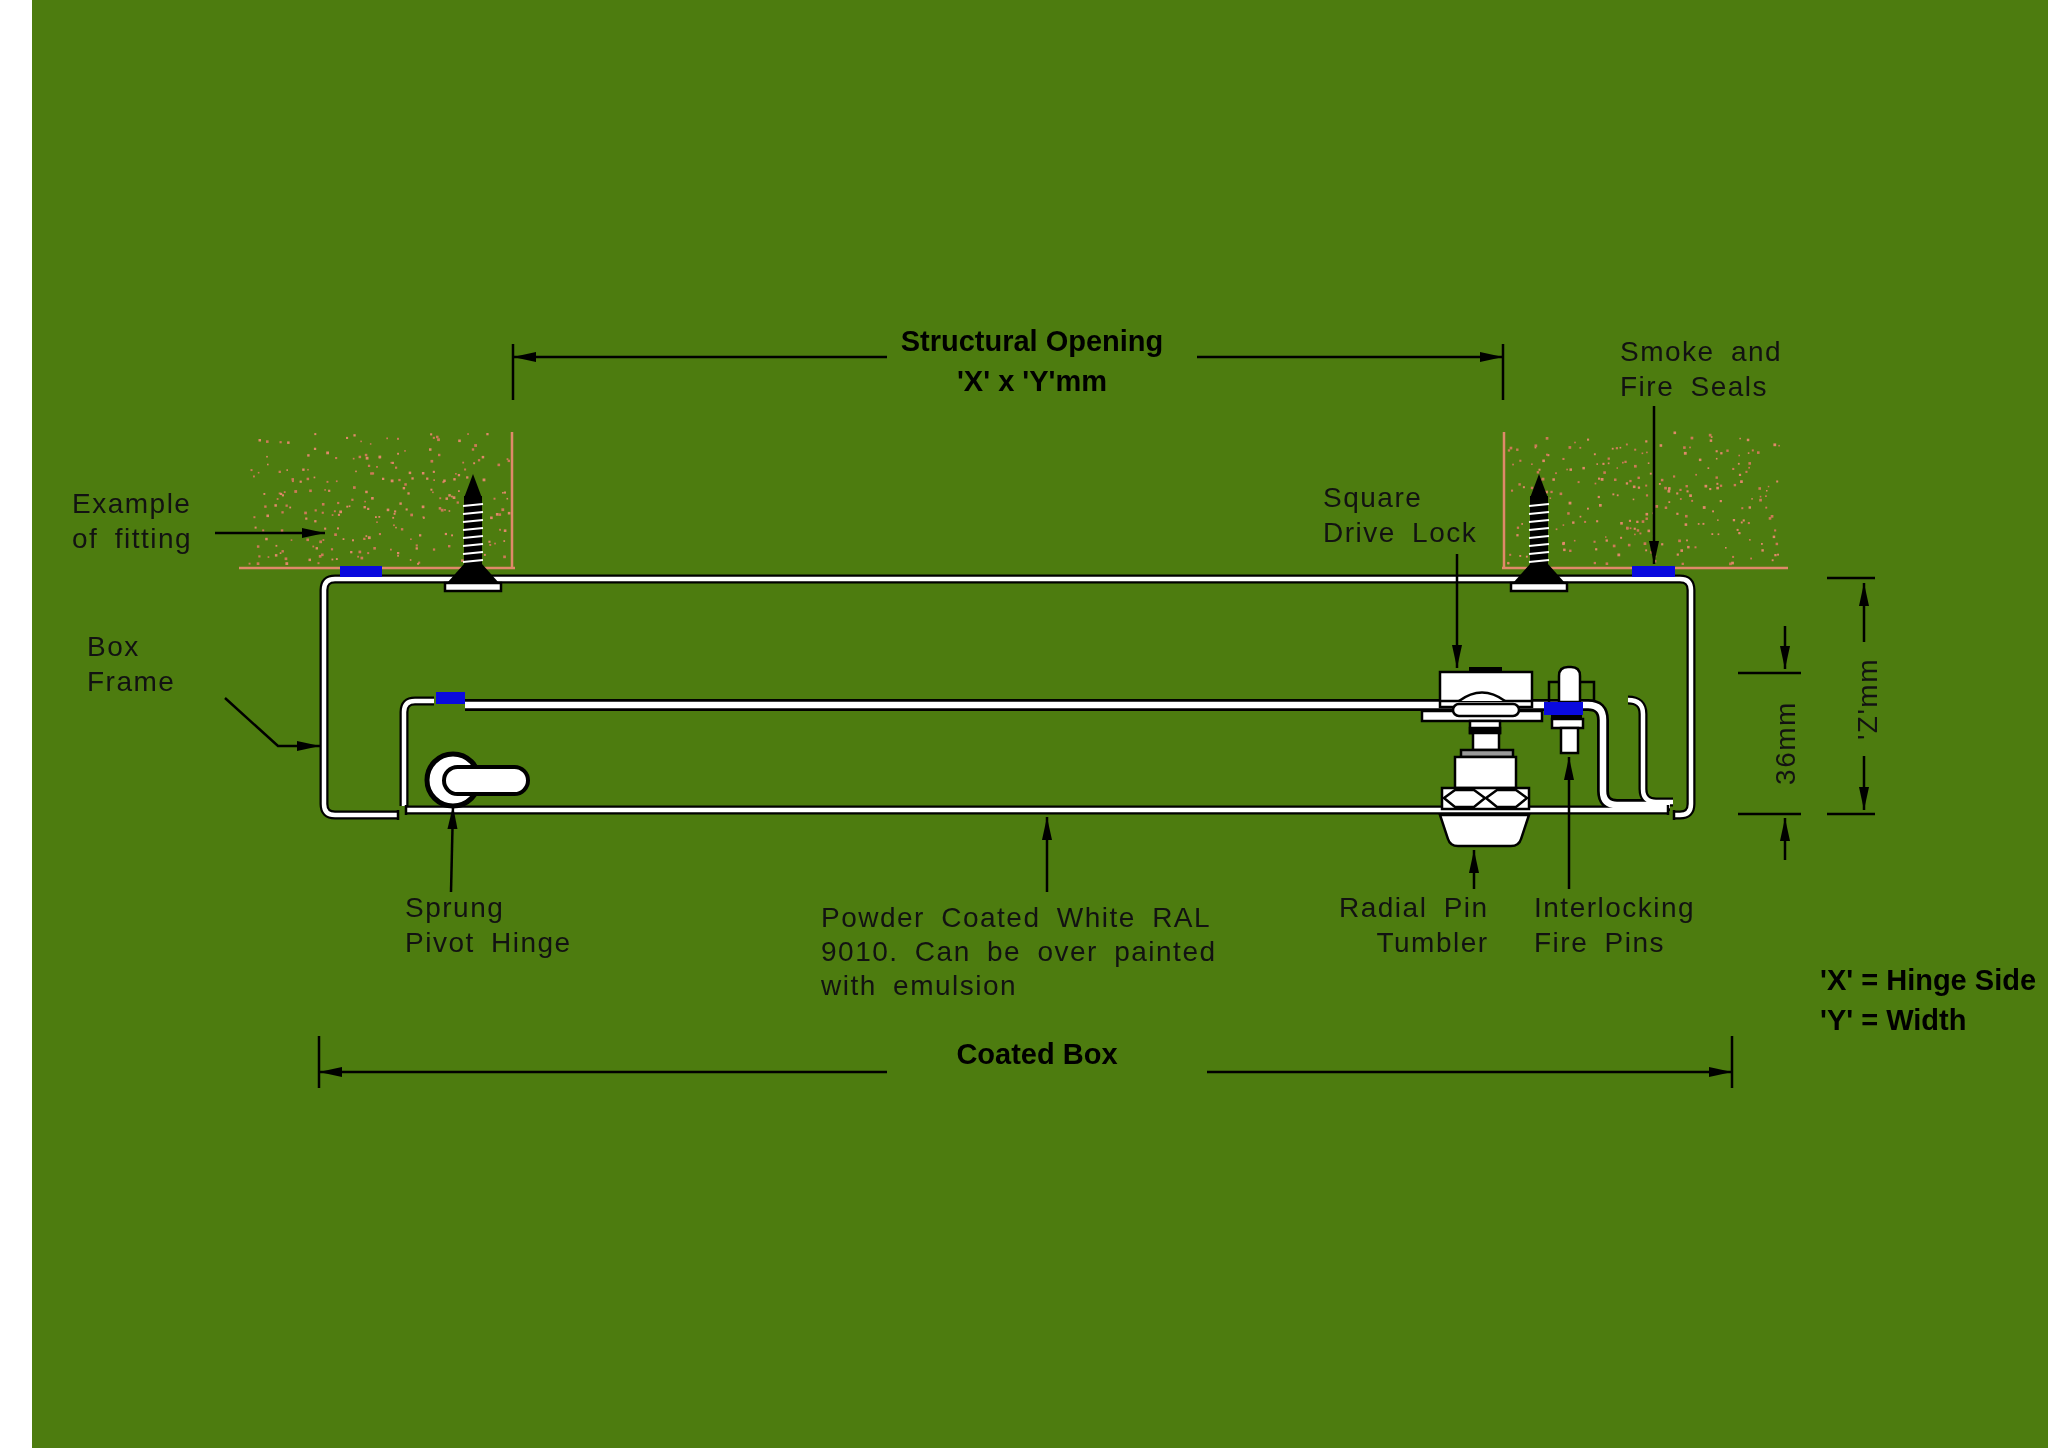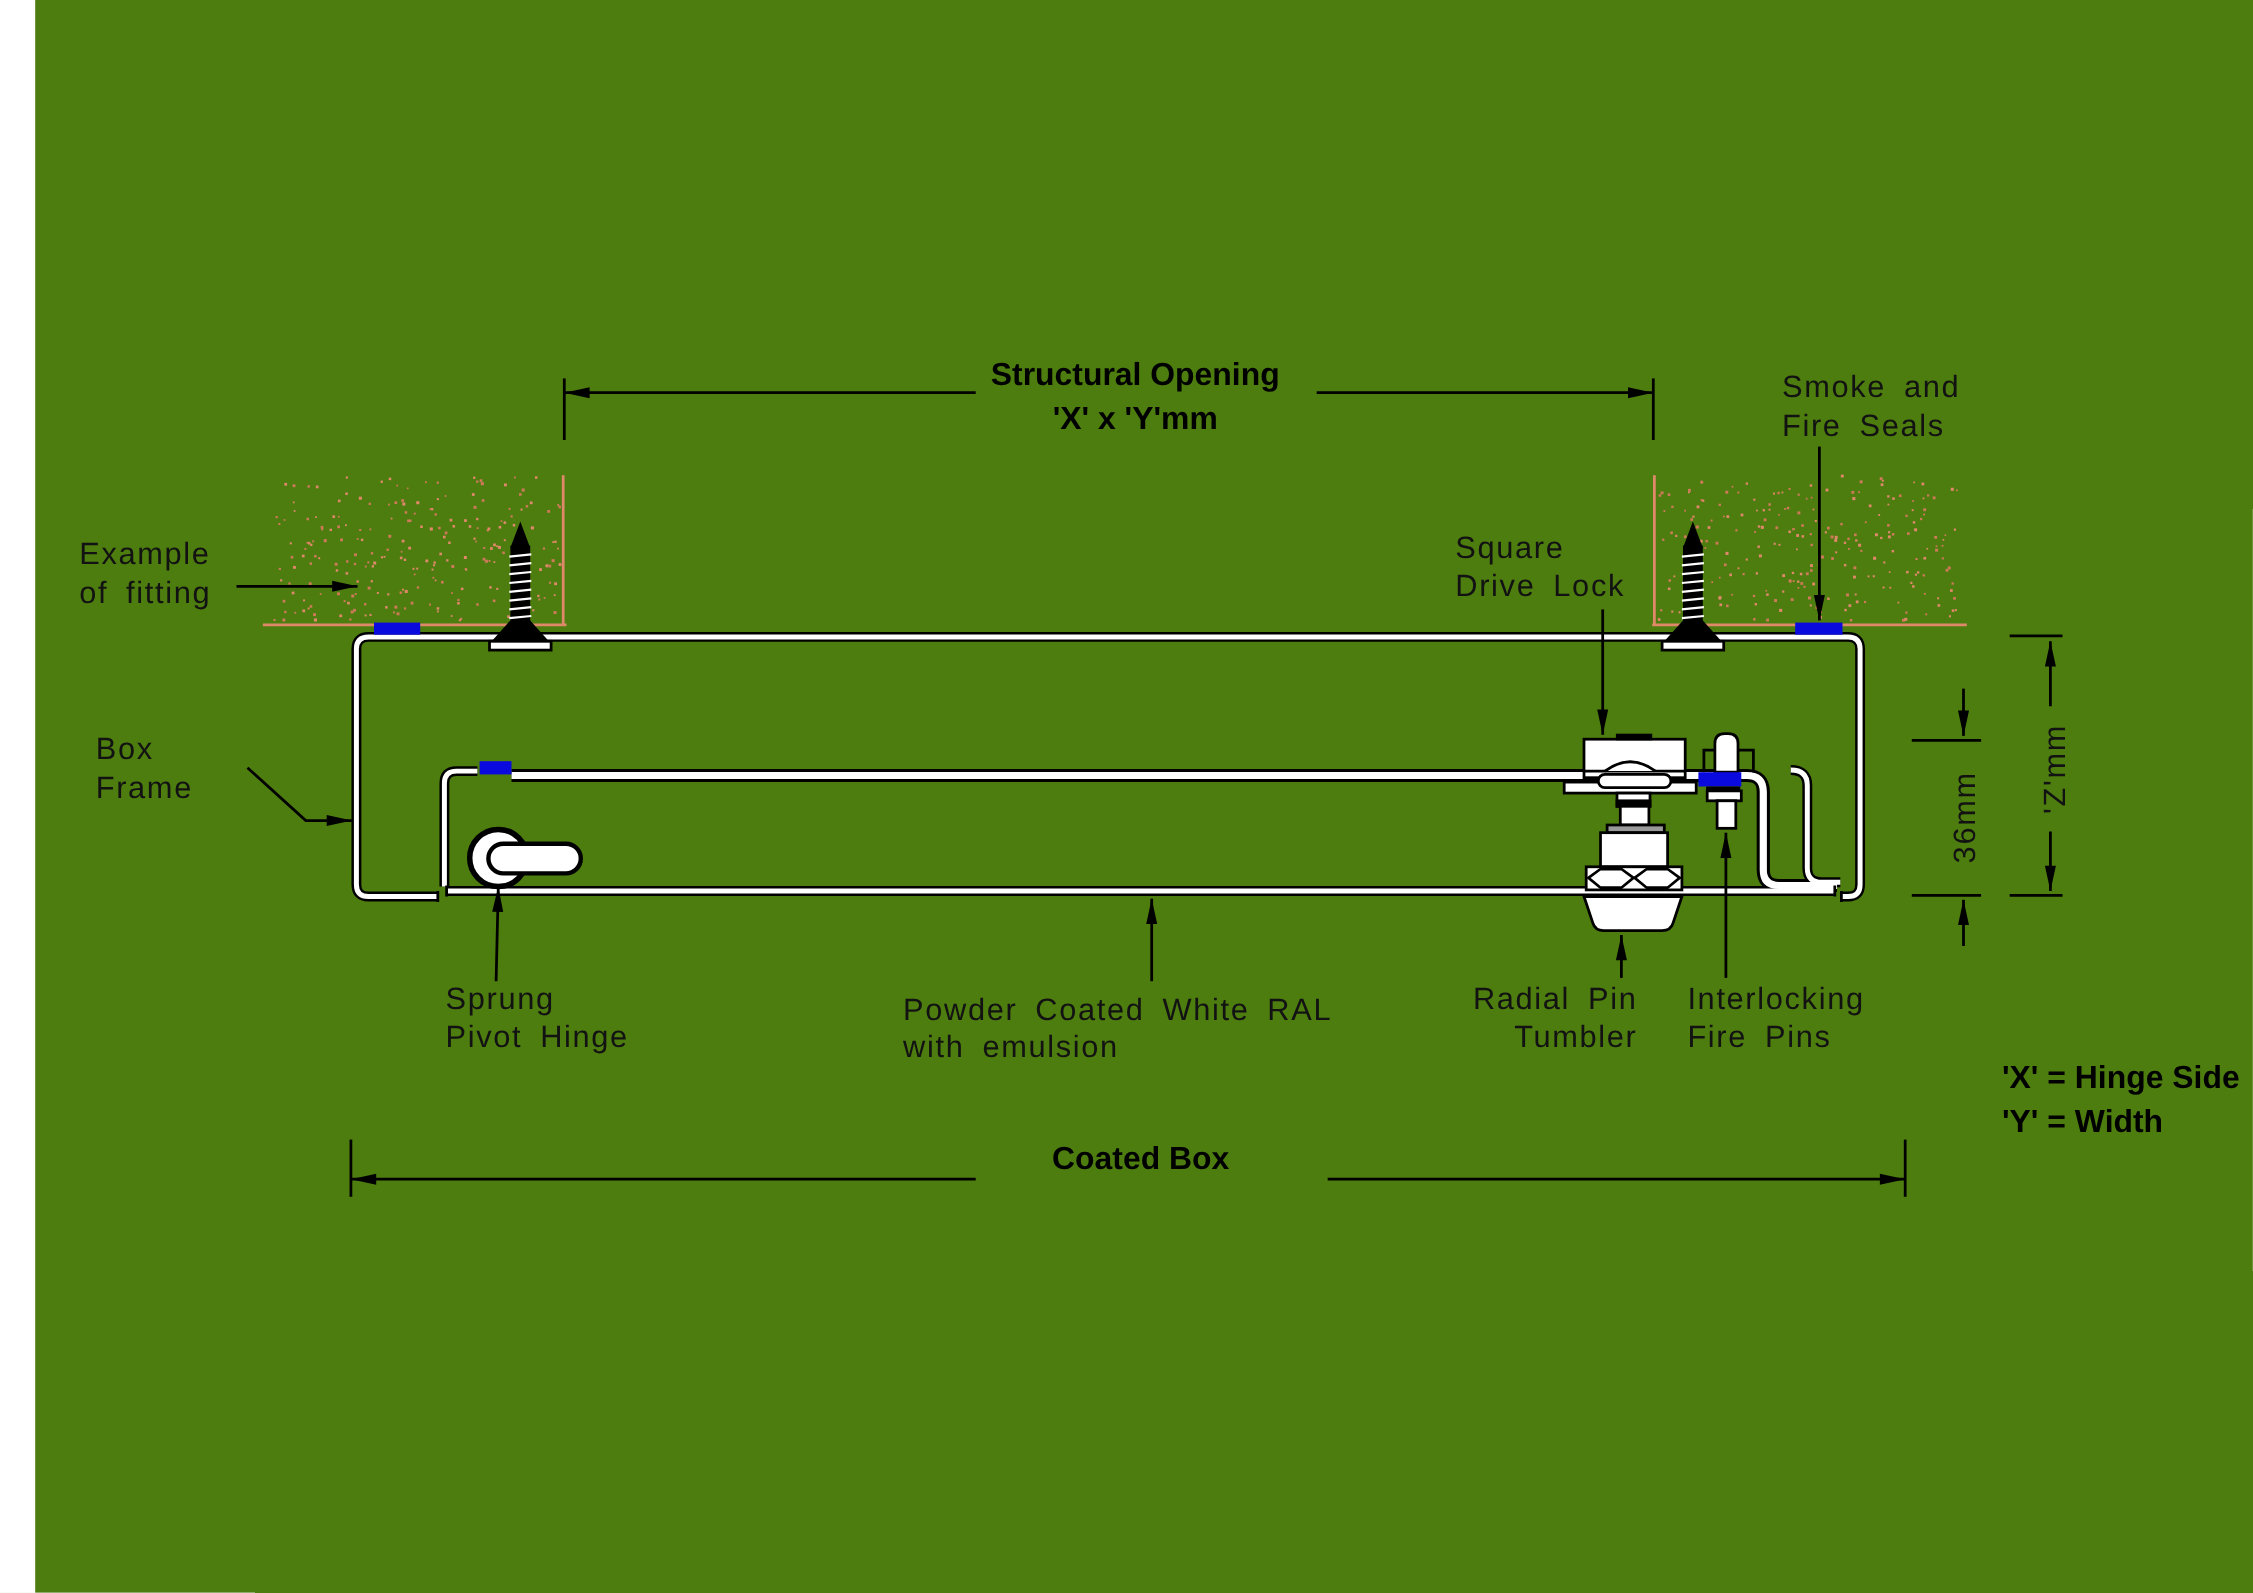--- a/index.html
+++ b/index.html
@@ -658,37 +658,38 @@
 <div class="lbl cad" style="left:1588px;top:334px;">
   <div>Smoke and</div>
   <div>Fire Seals</div>
 </div>
 
 <div class="lbl cad" style="left:40px;top:486px;">
   <div>Example</div>
   <div>of fitting</div>
 </div>
 
-<div class="lbl cad" style="left:55px;top:663px;">
+<div class="lbl cad" style="left:55px;top:629px;">
   <div>Box</div>
   <div>Frame</div>
 </div>
 
 <div class="lbl cad" style="left:1291px;top:480px;">
   <div>Square</div>
   <div>Drive Lock</div>
 </div>
 
 <div class="lbl cad" style="left:373px;top:890px;">
   <div>Sprung</div>
   <div>Pivot Hinge</div>
 </div>
 
 <div class="lbl cad" style="left:789px;top:901px;line-height:34px;">
   <div>Powder Coated White RAL</div>
+  <div>9010. Can be over painted</div>
   <div>with emulsion</div>
 </div>
 
 <div class="lbl cad" style="left:1307px;top:890px;text-align:right;">
   <div>Radial Pin</div>
   <div>Tumbler</div>
 </div>
 
 <div class="lbl cad" style="left:1502px;top:890px;">
   <div>Interlocking</div>

